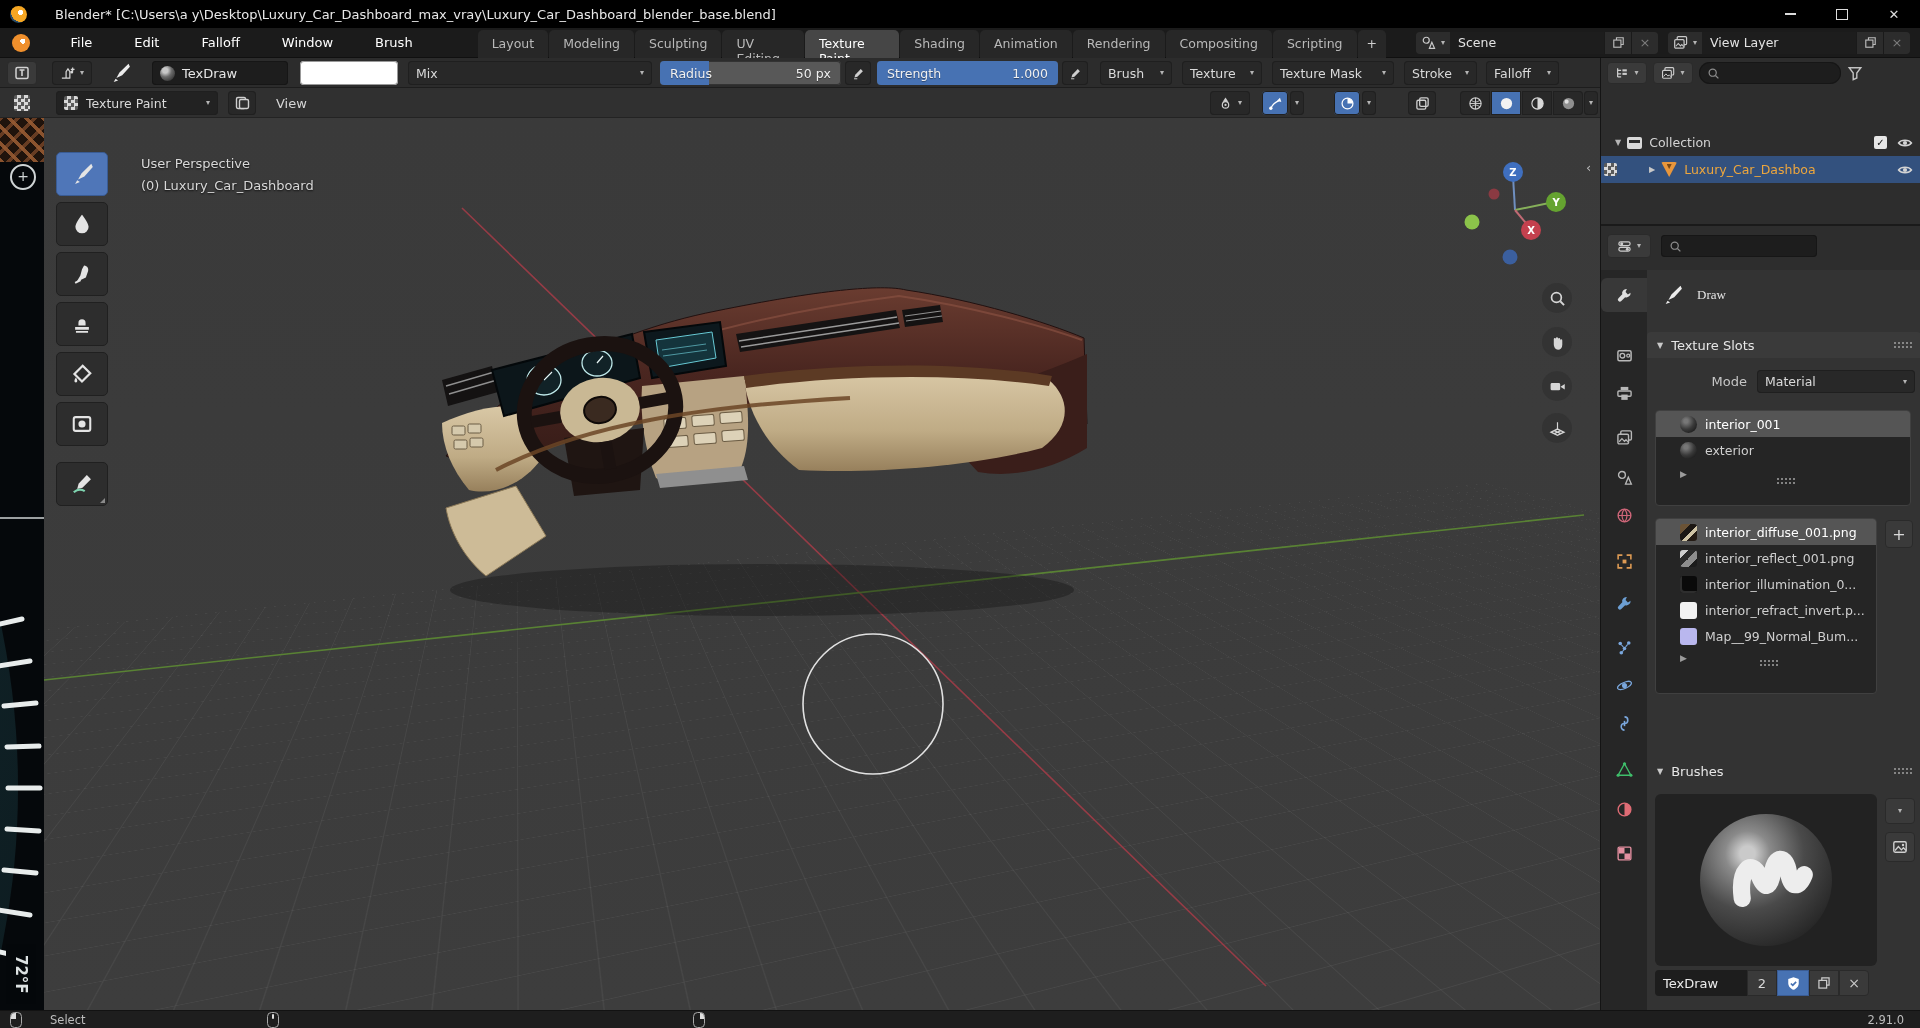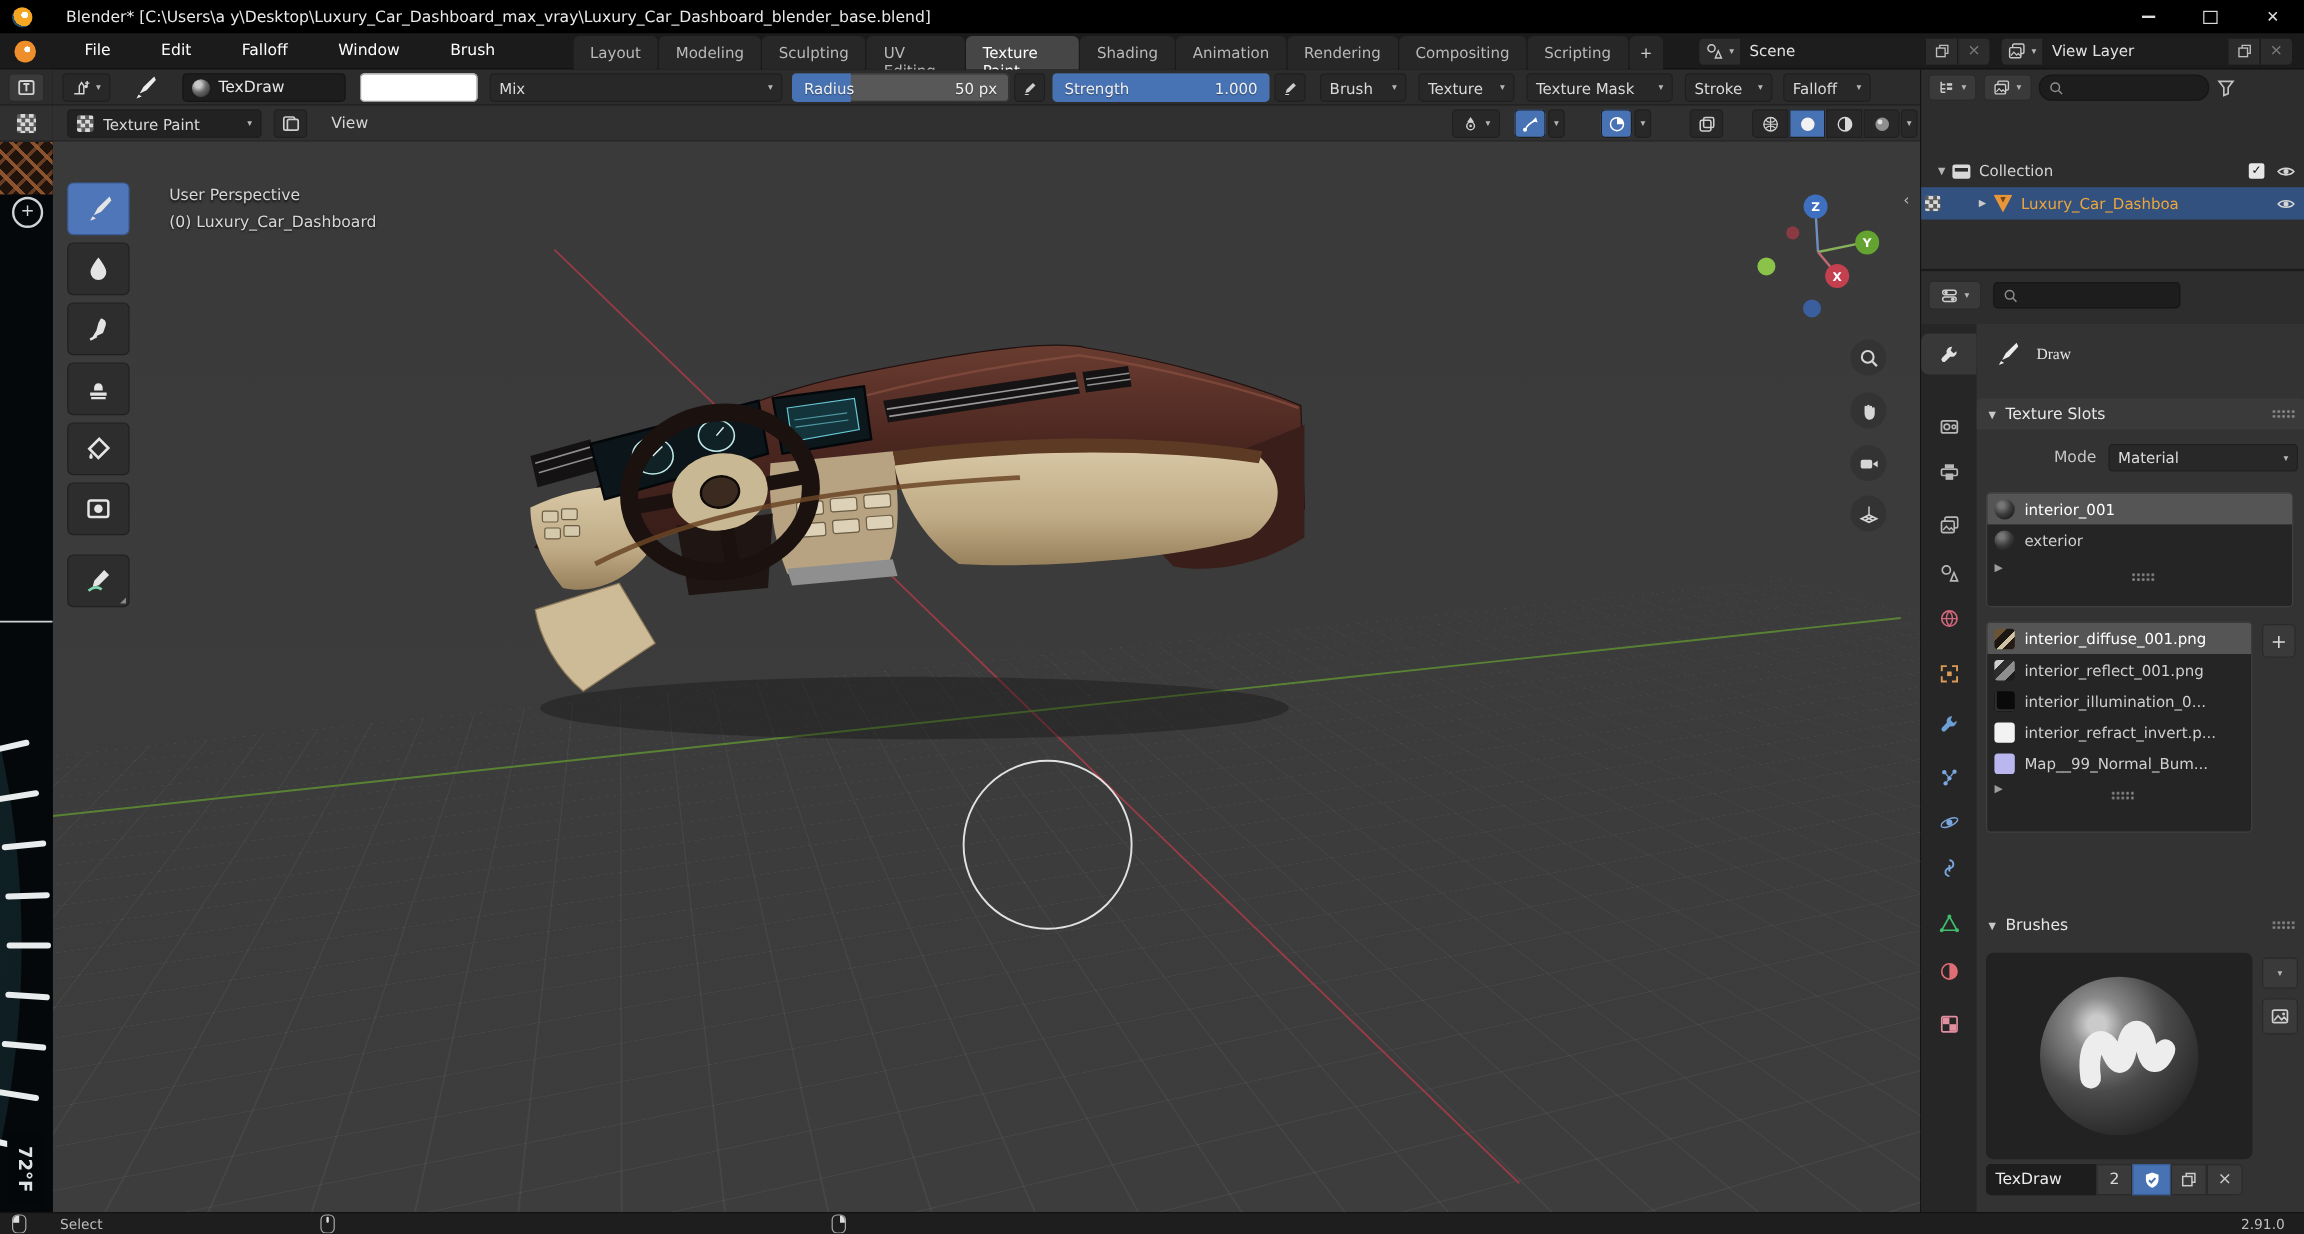--- a/index.html
+++ b/index.html
@@ -87,21 +87,21 @@
   .tri-icon i{width:5px;height:5px;background:#7a4712;clip-path:polygon(50% 100%,0 0,100% 0);margin-top:2px;}
   .checkbox{width:13px;height:13px;background:#e6e6e6;border-radius:2px;color:#111;font-size:10px;font-weight:bold;display:flex;align-items:center;justify-content:center;line-height:1;}
   .grips{width:20px;height:8px;background-image:radial-gradient(#9a9a9a 1px,transparent 1.3px);background-size:4px 4px;opacity:.8;}
   
   .tabcol{position:absolute;left:0;top:212px;width:46px;height:740px;background:#262626;}
   .ptab{position:absolute;left:0;width:46px;height:34px;display:flex;align-items:center;justify-content:center;}
   .ptab.active{background:#383838;border-radius:6px 0 0 6px;}
   .pcontent{position:absolute;left:46px;top:212px;width:274px;height:740px;background:#333333;}
   .phead{display:flex;align-items:center;color:#e6e6e6;}
   .listbox{position:absolute;background:#252525;border:1px solid #404040;border-radius:4px;box-sizing:border-box;overflow:hidden;}
-  .lrow{height:26px;display:flex;align-items:center;padding:0 6px;color:#cfcfcf;font-size:12.5px;white-space:nowrap;}
+  .lrow{height:26px;display:flex;align-items:center;padding:0 24px;color:#cfcfcf;font-size:12.5px;white-space:nowrap;}
   .lrow.sel{background:#555555;color:#fff;}
   .thumb{width:17px;height:17px;border-radius:3px;margin-right:8px;flex:none;}
   .msphere{width:17px;height:17px;border-radius:50%;margin-right:8px;flex:none;background:radial-gradient(circle at 35% 30%,#777 0 12%,#3a3a3a 50%,#111 95%);}
   .btn-wide{background:#333a40;border:1px solid #24282c;border-radius:4px;display:flex;align-items:center;justify-content:center;color:#828282;}
   .sqbtn{background:#3a3a3a;border:1px solid #2a2a2a;border-radius:4px;display:flex;align-items:center;justify-content:center;color:#d9d9d9;box-sizing:border-box;}
   .namefield{background:#1d1d1d;display:flex;align-items:center;padding:0 8px;color:#ececec;border-radius:4px 0 0 4px;}
   
   .statusbar{left:0;top:1010px;width:1920px;height:18px;background:#1e1e1e;border-top:1px solid #121212;box-sizing:border-box;display:flex;align-items:center;font-size:11.5px;color:#bdbdbd;}
   .mouse{width:10px;height:14px;border:1.3px solid #a9a9a9;border-radius:4.5px;position:relative;flex:none;}
   .mouse i{position:absolute;background:#dedede;}

